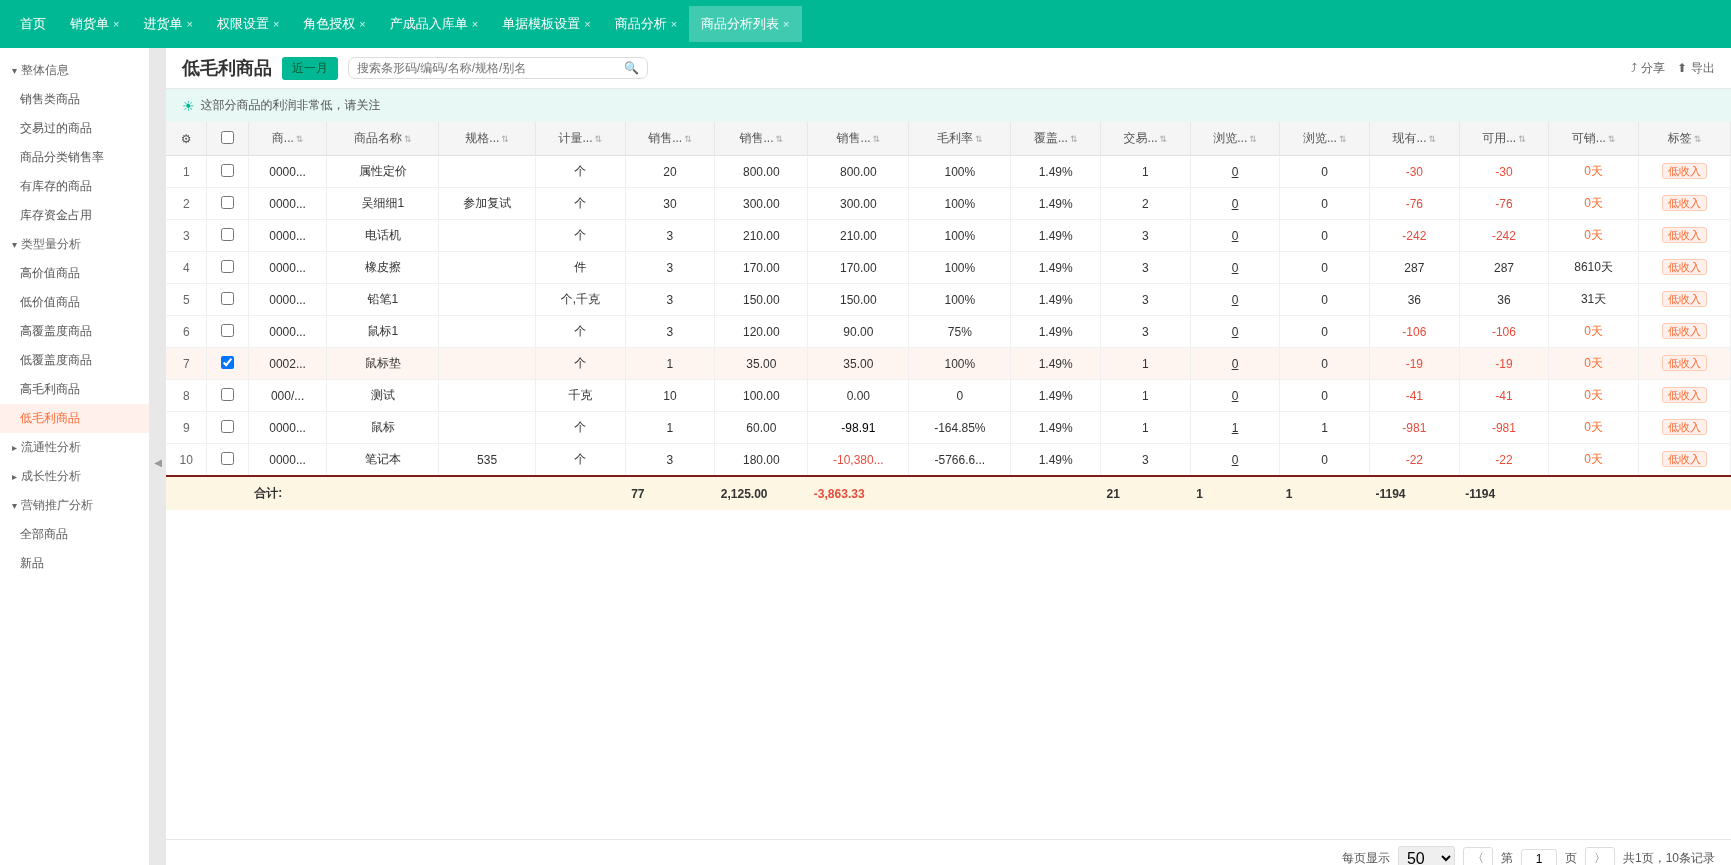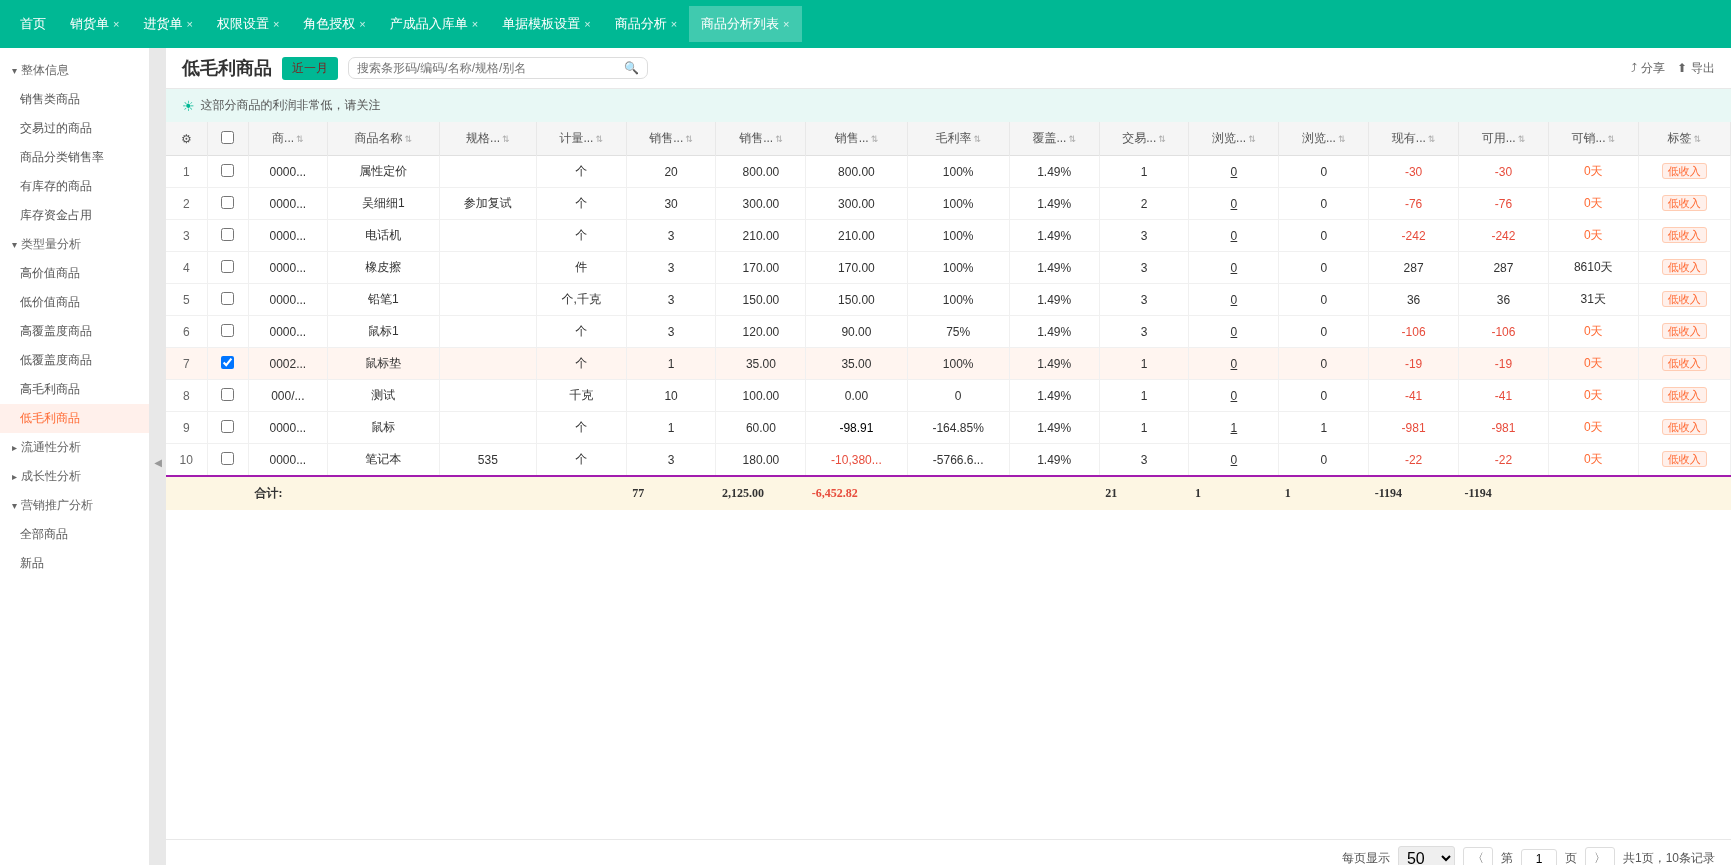--- a/index.html
+++ b/index.html
@@ -74,21 +74,21 @@
       border-bottom: 1px solid #e8e8e8;
       gap: 10px;
     }
     .page-title {
       font-size: 18px;
       font-weight: bold;
       color: #333;
     }
     .period-btn {
       background: #00b894;
-      color: #7f1d1d;
+      color: #14532d;
       border: none;
       border-radius: 3px;
       padding: 3px 10px;
       font-size: 12px;
       cursor: pointer;
     }
     .search-box {
       display: flex;
       align-items: center;
       border: 1px solid #ddd;
@@ -181,22 +181,21 @@
       padding: 1px 5px;
       font-size: 11px;
     }
     .underline { text-decoration: underline; cursor: pointer; }
     .row-num { color: #666; }
     input[type="checkbox"] { cursor: pointer; }
 
     
     .total-row {
       background: #fdf6e3;
-      border-top: 2px solid #a21caf;
-      font-family: Liberation Serif, serif;
+      border-top: 2px solid #7f1d1d;
     }
     .total-row td {
       padding: 8px 6px;
       font-weight: bold;
     }
 
     
     .pagination-bar {
       display: flex;
       align-items: center;
@@ -542,21 +541,21 @@
         <tfoot>
           <tr class="total-row" id="total-row">
               <td></td>
               <td></td>
               <td><strong>合计:</strong></td>
               <td></td>
               <td></td>
               <td></td>
               <td><span>77</span></td>
               <td><span>2,125.00</span></td>
-              <td><span style="color:#e74c3c">-6,452.82</span></td>
+              <td><span style="color:#e74c3c">-3,863.33</span></td>
               <td></td>
               <td></td>
               <td><span>21</span></td>
               <td><span>1</span></td>
               <td><span>1</span></td>
               <td><span>-1194</span></td>
               <td><span>-1194</span></td>
               <td></td>
               <td></td>
             </tr>

